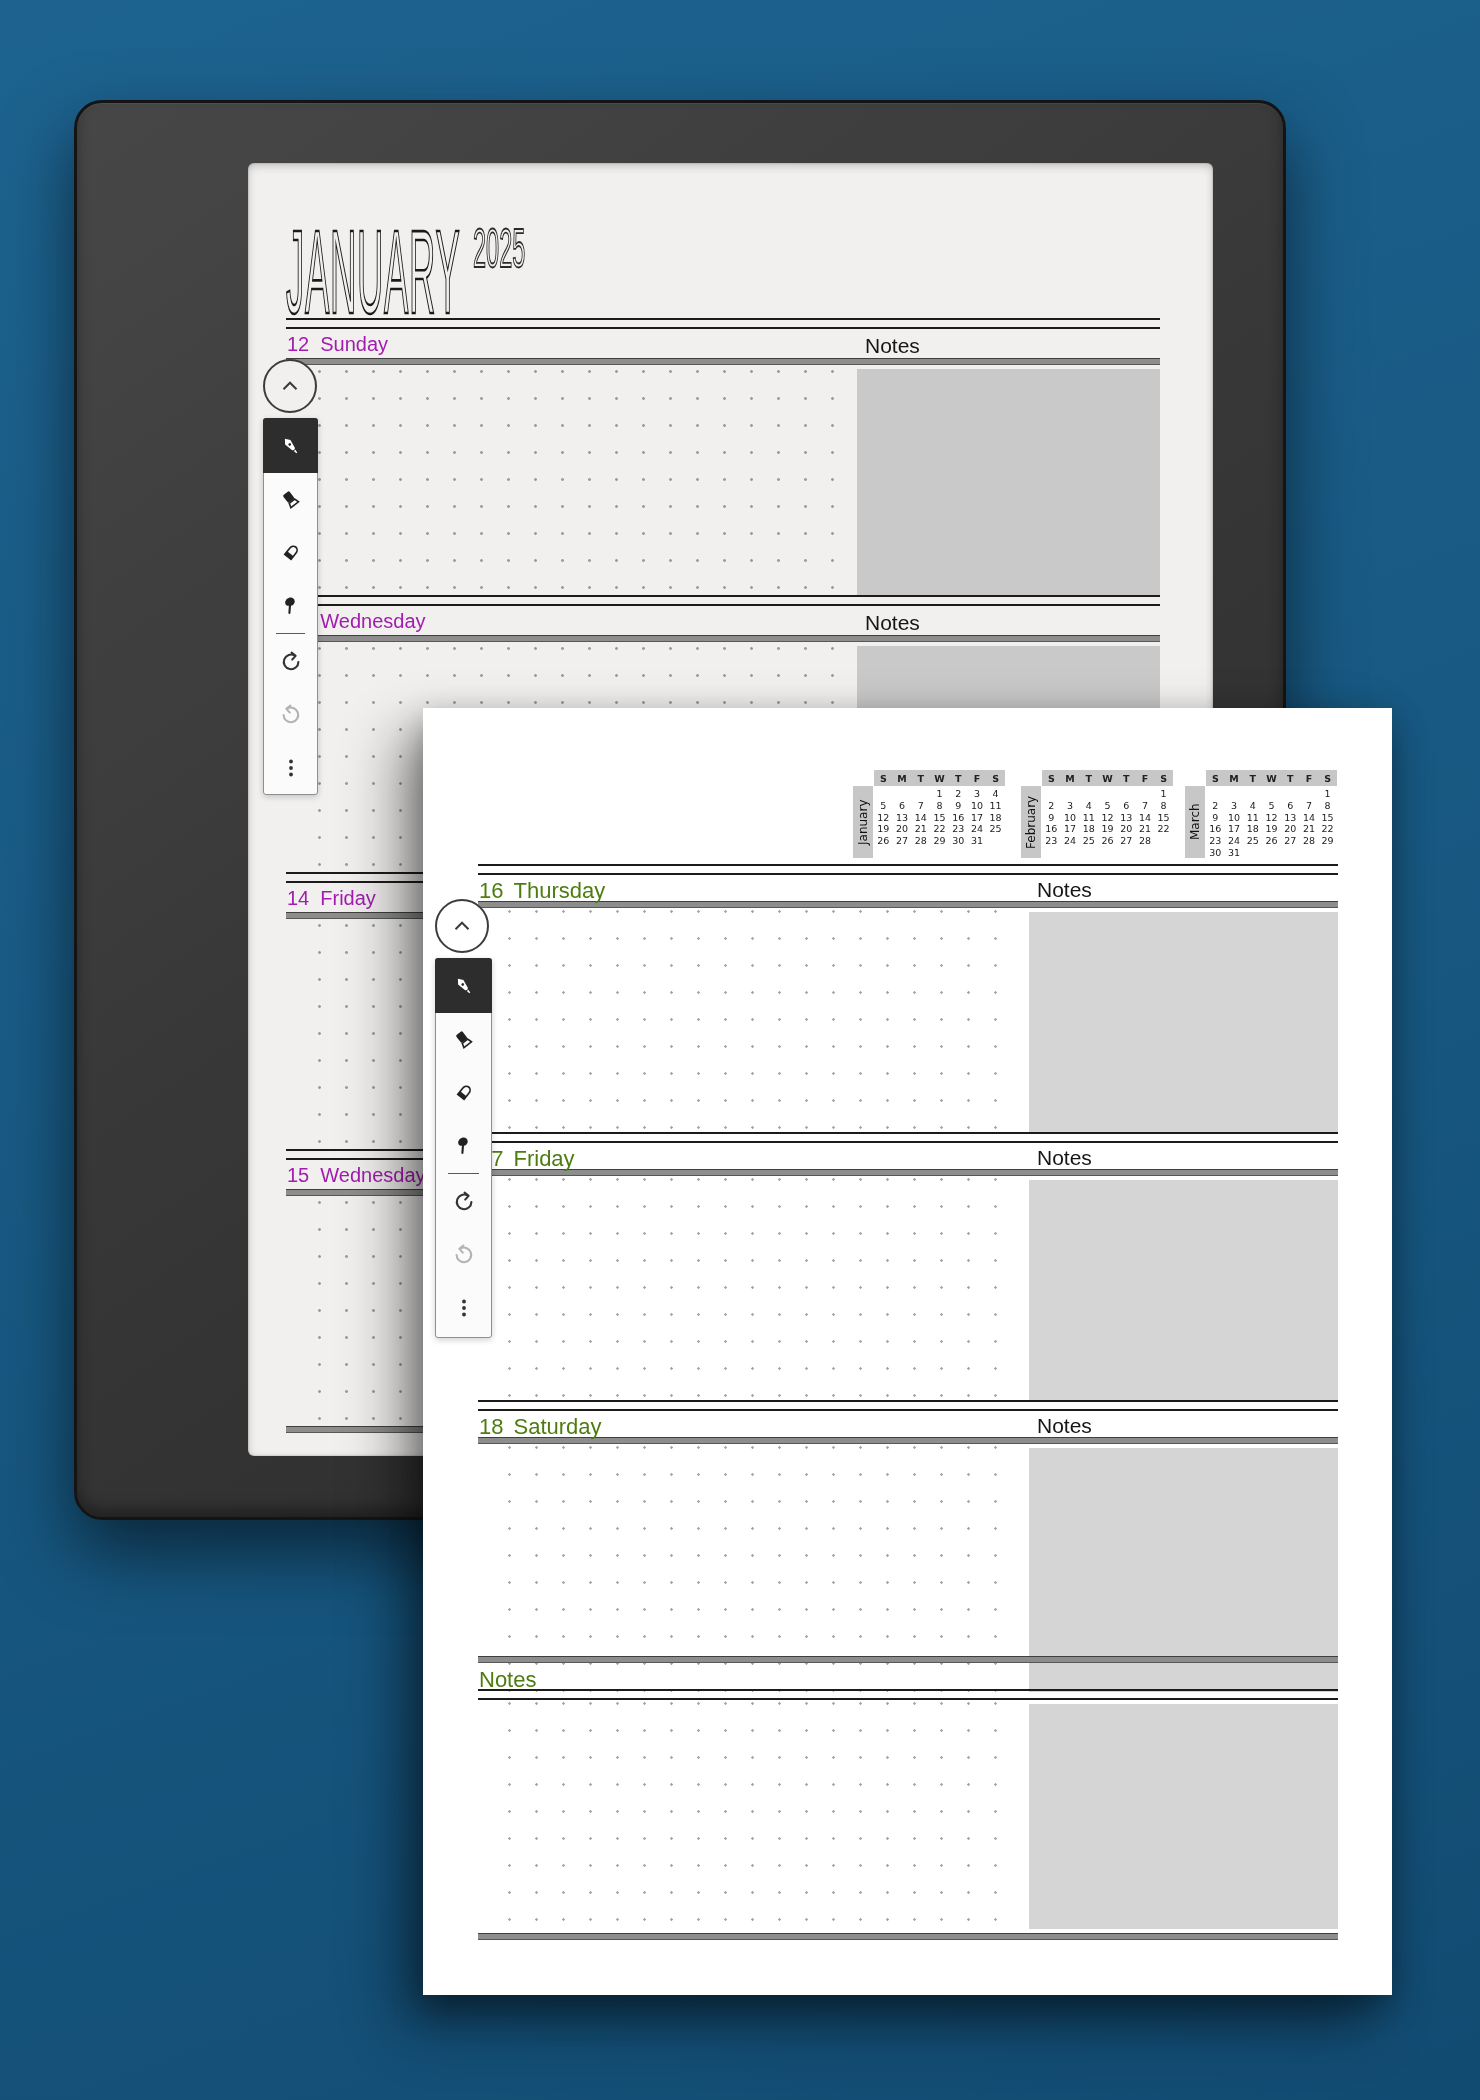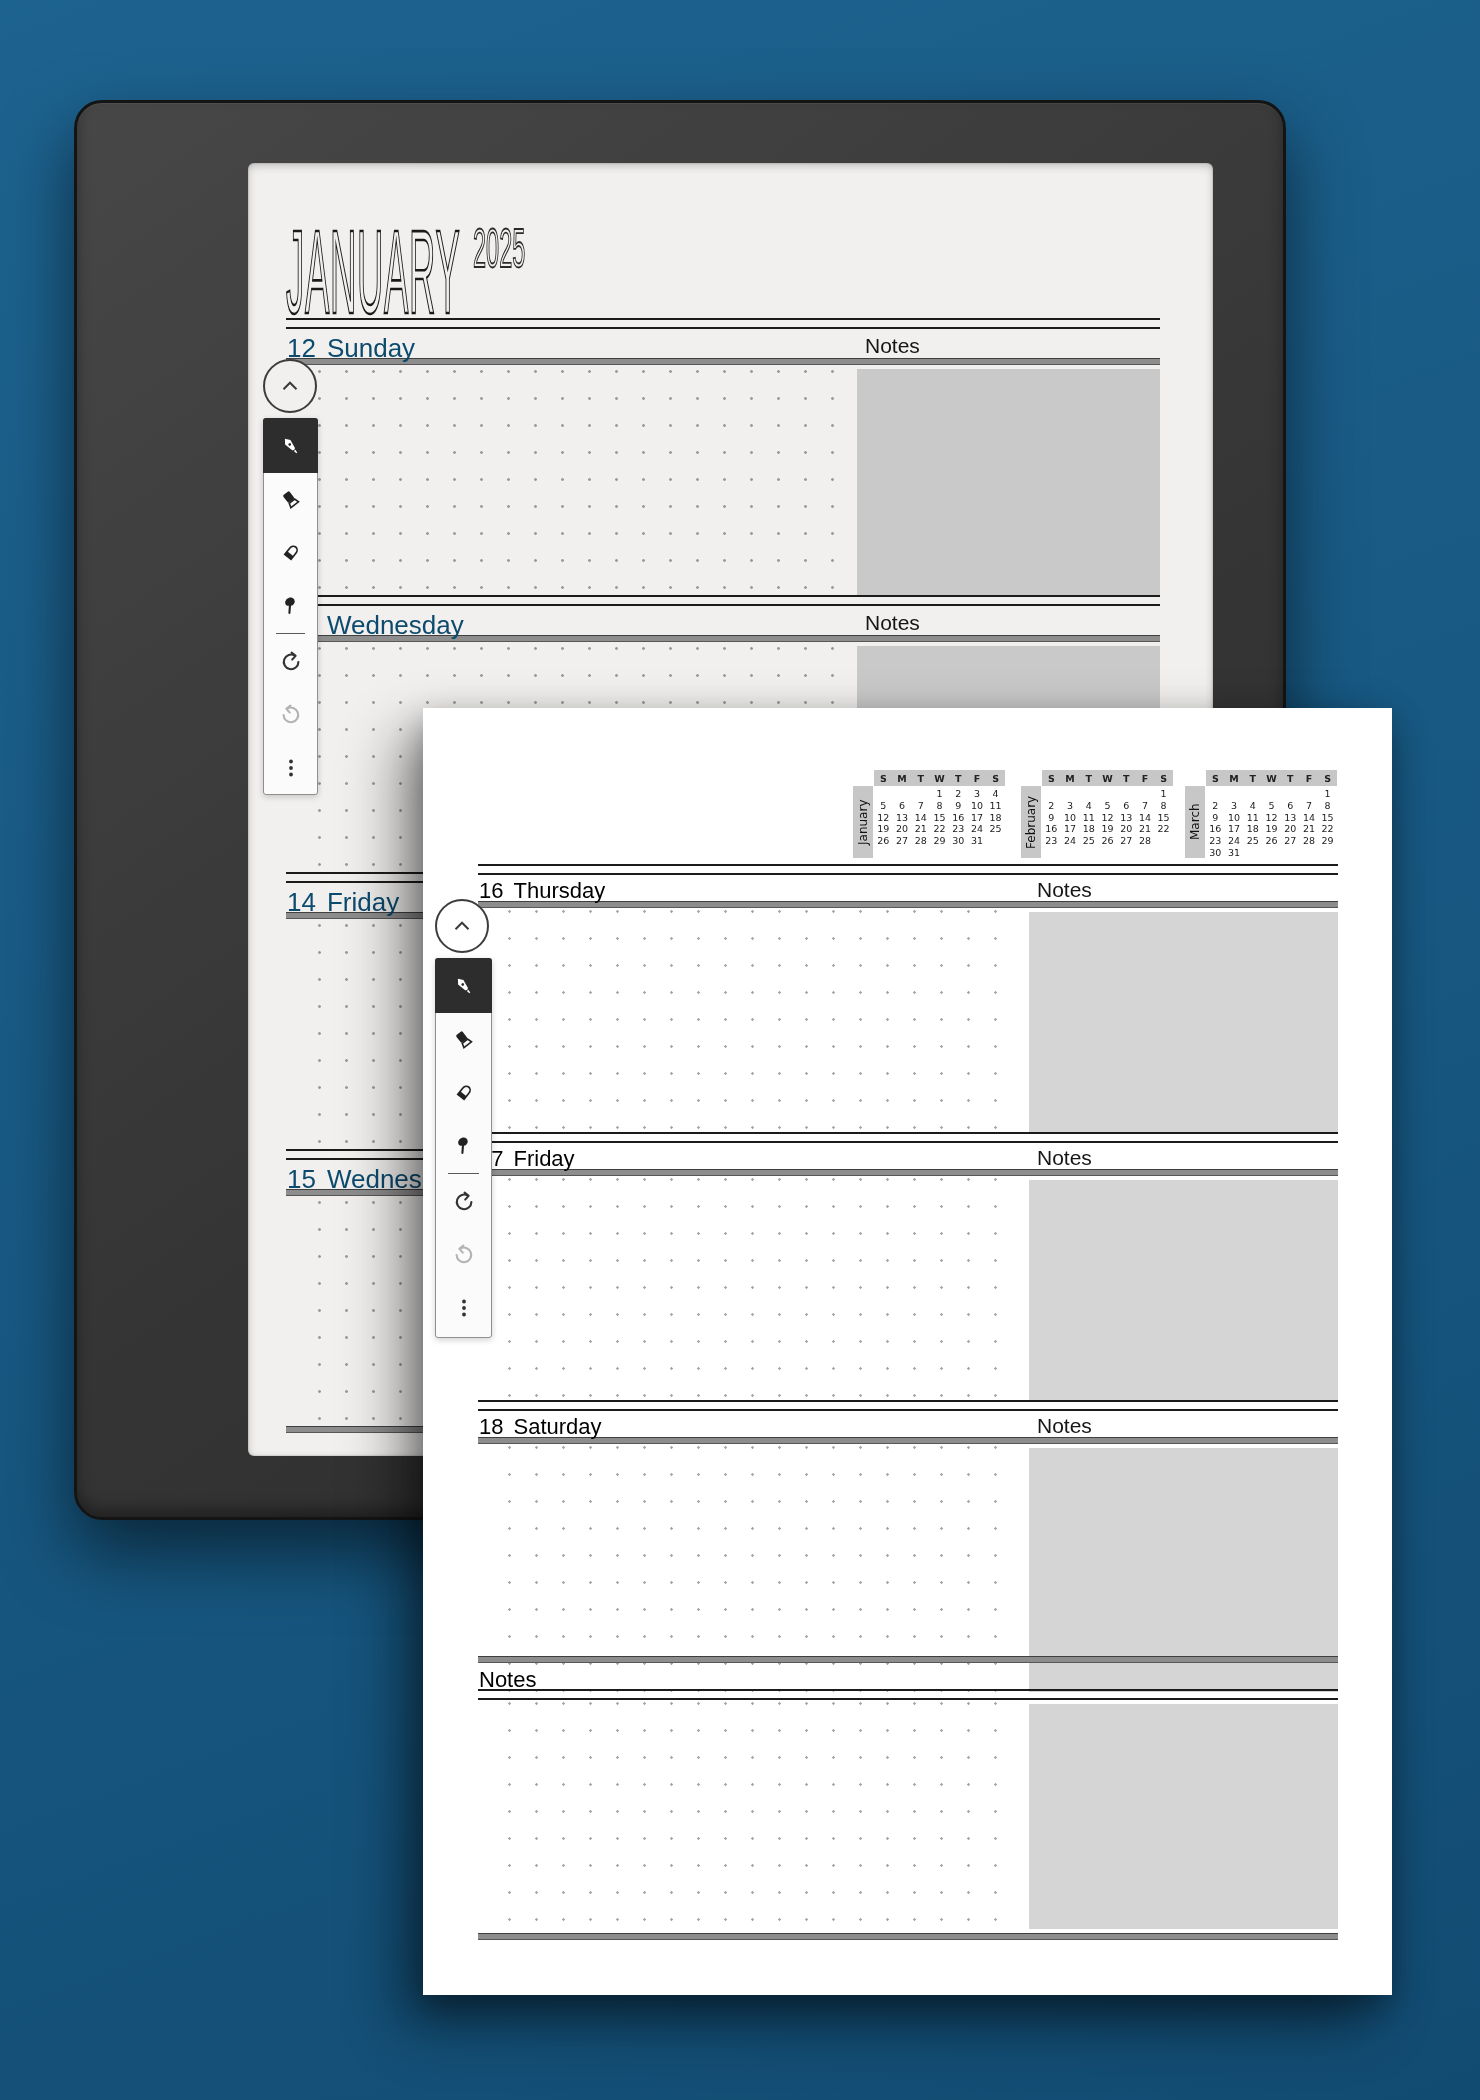--- a/index.html
+++ b/index.html
@@ -24,21 +24,21 @@
               transform:scaleX(.42);transform-origin:0 0;color:transparent;-webkit-text-stroke:1.8px #2a2a2a;}
   @supports not (-webkit-text-stroke:1px black){
     .month-title{color:#1a1a1a;} .year-title{color:#2a2a2a;}
   }
 
   .rule-double{height:7px;border-top:2px solid #1b1b1b;border-bottom:2px solid #1b1b1b;}
   .rule-bar{height:5px;background:#8d8d8d;border-top:1px solid #3f3f3f;border-bottom:1px solid #575757;}
 
   .day-secA{position:relative;height:277px;}
   .headA{position:relative;height:29px;}
-  .day-label{position:absolute;left:1px;top:4px;font-size:26px;color:#0c4a6e;}
+  .day-label{position:absolute;left:1px;top:4px;font-size:20px;color:#a21caf;}
   .day-label .num{margin-right:11px;}
   .notes-labelA{position:absolute;left:579px;top:5px;font-size:21px;color:#161616;}
   .bodyA{position:relative;height:234px;}
   .dotsA{position:absolute;left:12px;right:320px;top:0;bottom:2px;
          background-image:radial-gradient(circle,#9c9c9c 1.3px,transparent 1.5px);
          background-size:27px 27px;background-position:8px 20px;}
   .notes-boxA{position:absolute;left:571px;right:0;top:4px;bottom:3px;background:#c9c9c9;}
 
   
   .fab{position:absolute;width:54px;height:54px;border:2px solid #3c3c3c;border-radius:50%;box-sizing:border-box;
@@ -64,21 +64,21 @@
   .cal-name{position:absolute;left:0;top:16px;width:20px;height:72px;background:#c7c7c7;
             writing-mode:vertical-rl;transform:rotate(180deg);
             display:flex;align-items:center;justify-content:center;font-size:12px;color:#111;}
   .cal-days{position:absolute;left:21px;top:18px;width:131px;display:grid;grid-template-columns:repeat(7,1fr);
             grid-auto-rows:11.8px;text-align:center;font-size:9.5px;color:#1c1c1c;}
 
   .contentB{position:absolute;left:55px;top:156px;width:860px;}
   .day-secB{position:relative;height:268px;}
   .day-secB.tall{height:256px;}
   .headB{position:relative;height:26px;}
-  .day-labelB{position:absolute;left:1px;top:3px;font-size:22px;color:#000000;}
+  .day-labelB{position:absolute;left:1px;top:3px;font-size:22px;color:#4d7c0f;}
   .day-labelB .num{margin-right:10px;}
   .notes-labelB{position:absolute;left:559px;top:3px;font-size:21px;color:#161616;}
   .bodyB{position:relative;height:230px;}
   .day-secB.tall .bodyB{height:252px;}
   .dotsB{position:absolute;left:8px;right:318px;top:0;bottom:2px;
          background-image:radial-gradient(circle,#a8a8a8 1.25px,transparent 1.45px);
          background-size:27px 27px;background-position:10px 17px;}
   .notes-boxB{position:absolute;left:551px;right:0;top:4px;bottom:4px;background:#d5d5d5;}
   .notes-sec{position:relative;height:276px;}
   .notes-sec .headB .day-labelB{top:4px;}

